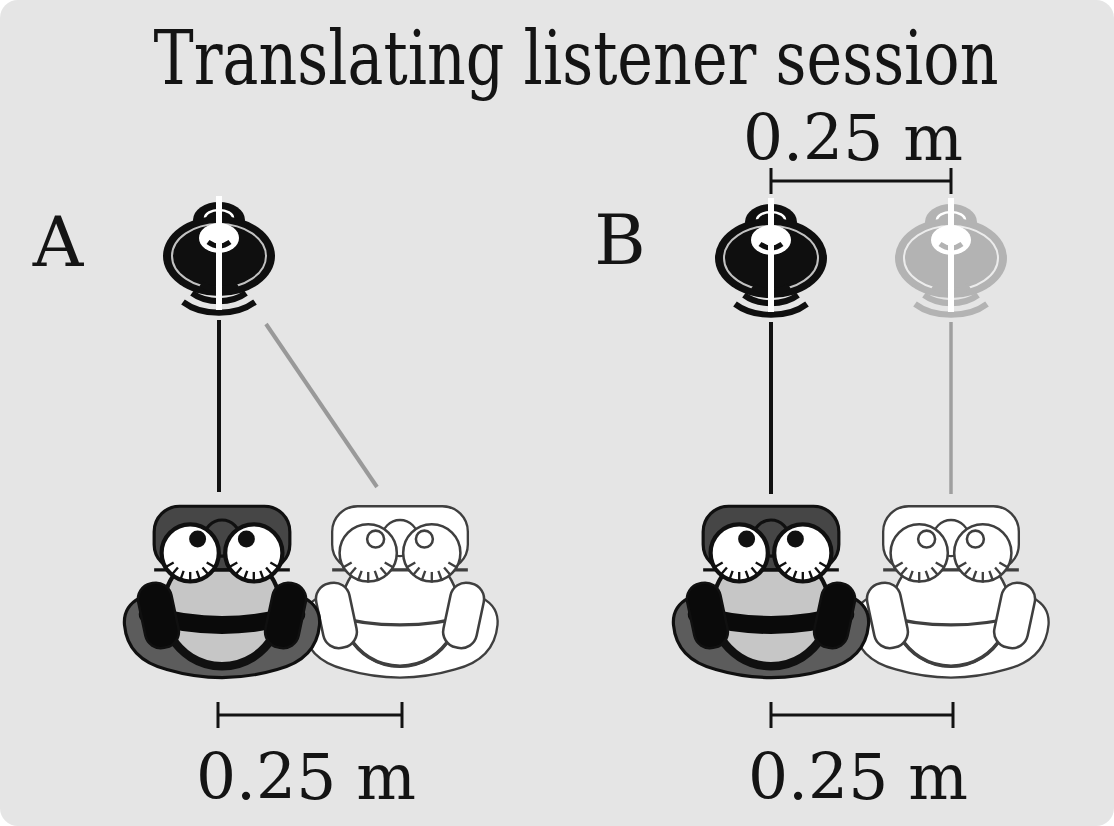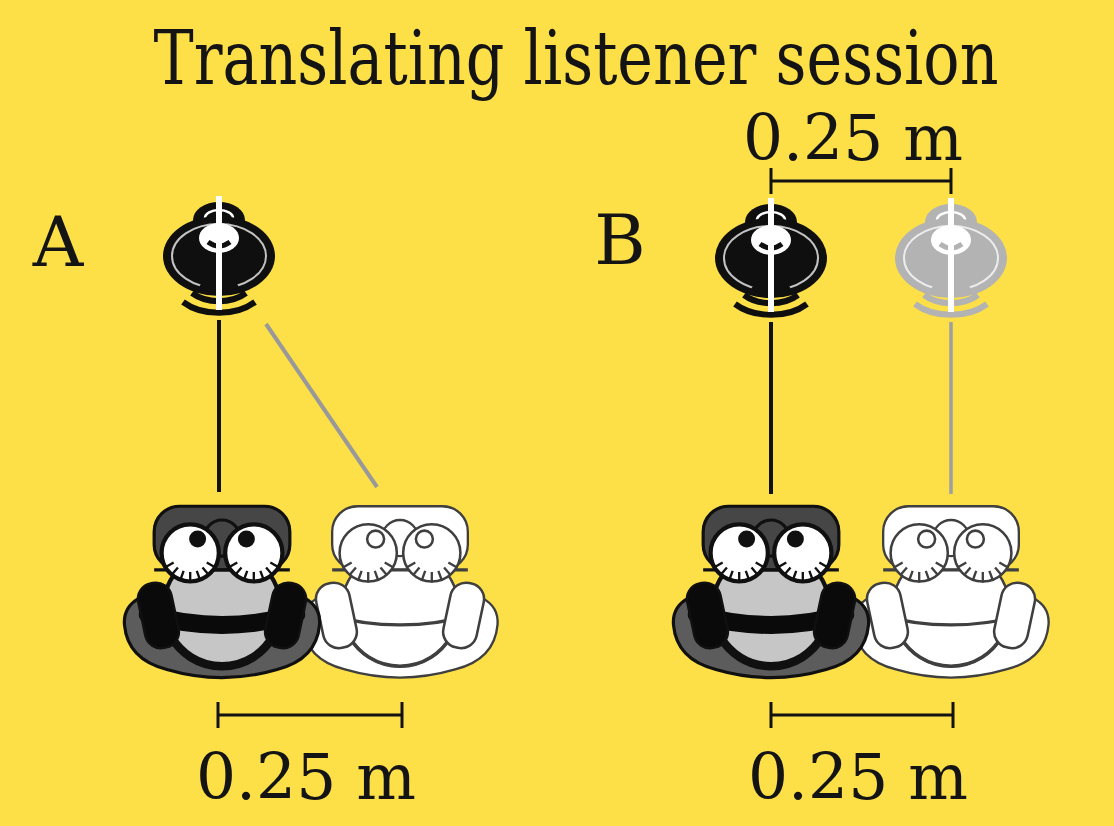--- a/index.html
+++ b/index.html
@@ -4,22 +4,23 @@
 <style>
   html, body {
     margin: 0;
     padding: 0;
     background: #ffffff;
   }
   .stage {
     position: relative;
     width: 1114px;
     height: 826px;
-    background: #fde047;
+    background: #e5e5e5;
     overflow: hidden;
+    border-radius: 18px;
   }
   svg text {
     font-family: "DejaVu Serif", "Liberation Serif", serif;
     fill: #141414;
   }
   .title-text   { font-size: 74px; }
   .panel-label  { font-size: 70px; }
   .dist-label   { font-size: 63px; }
 </style>
 </head>

